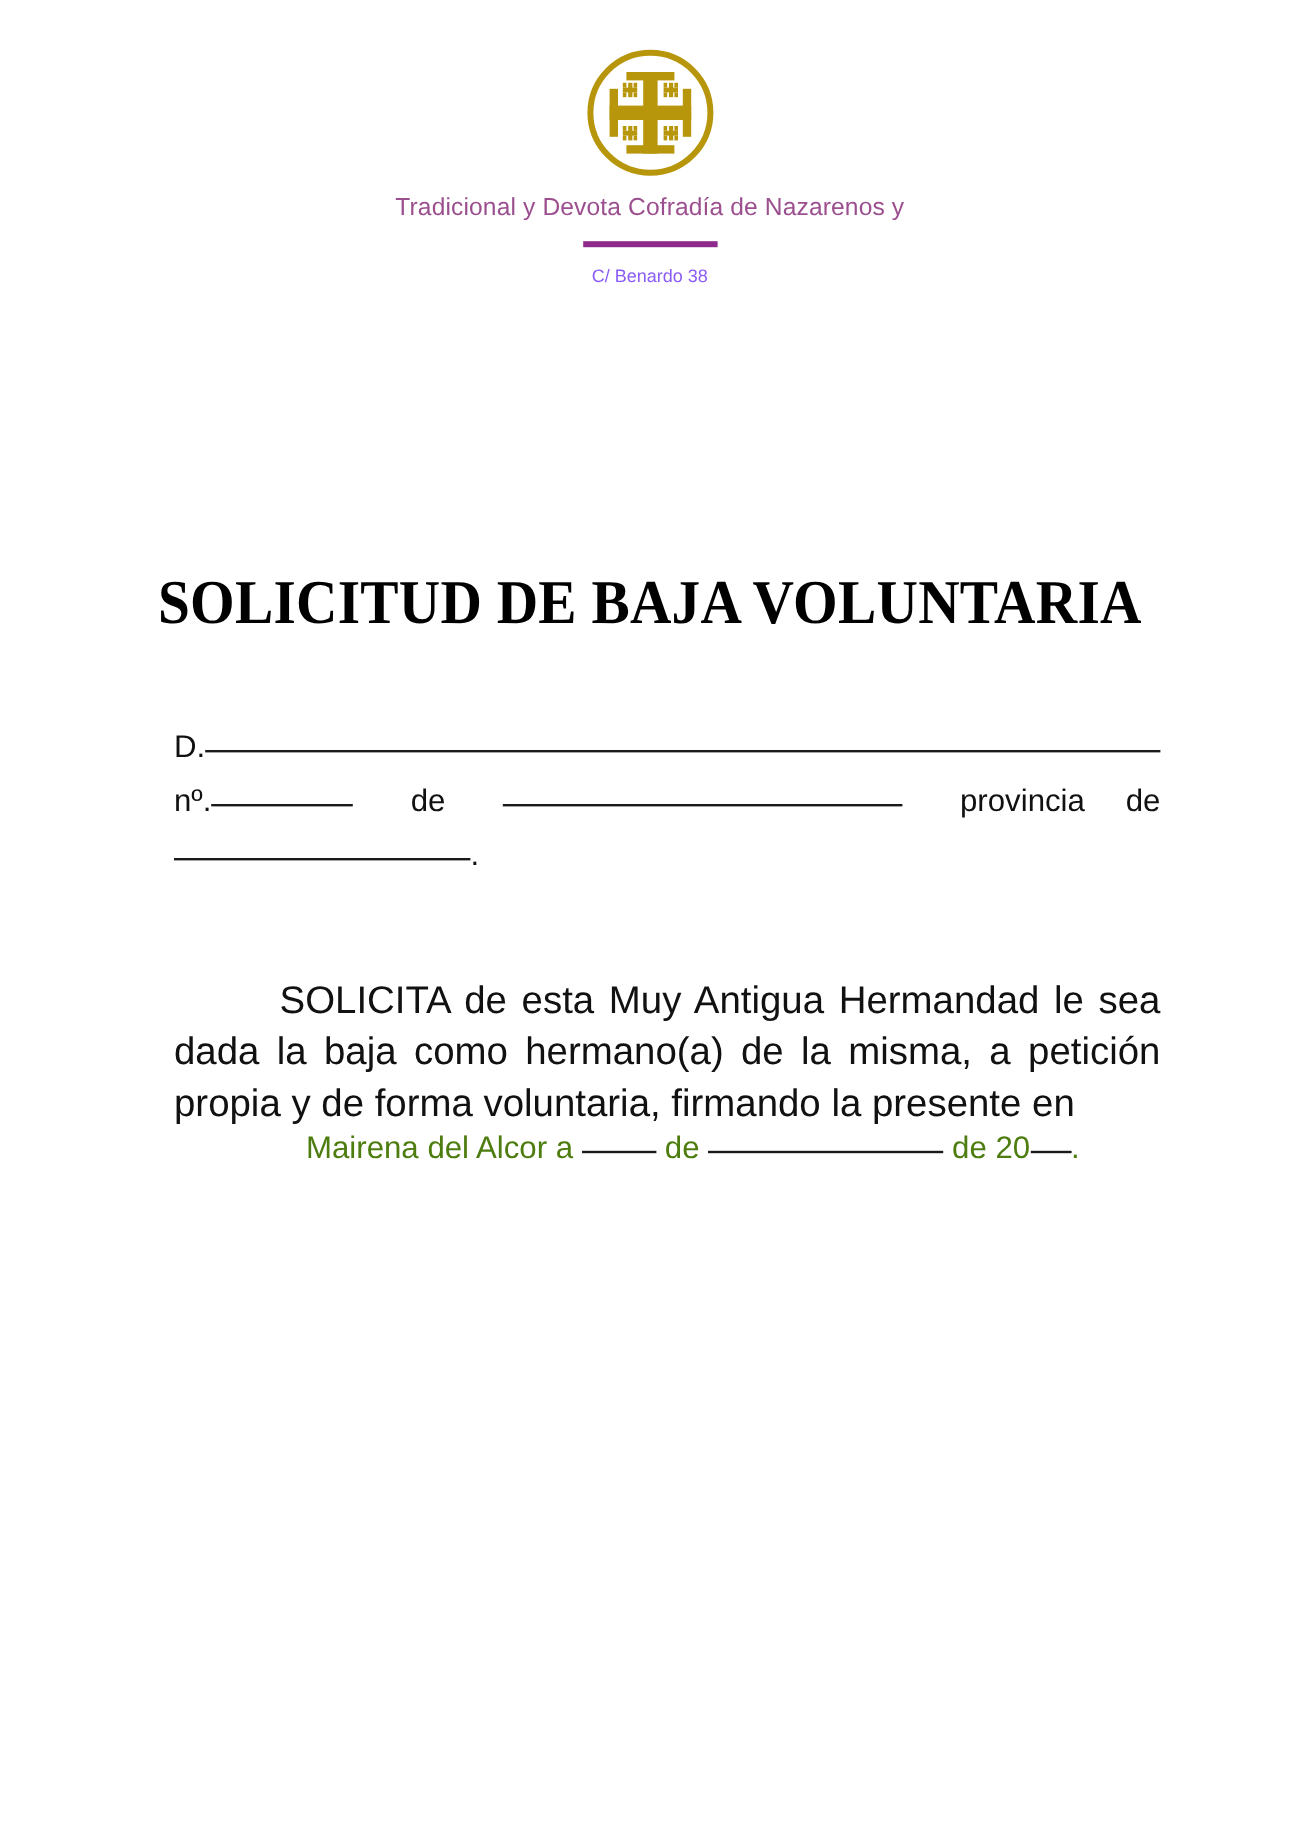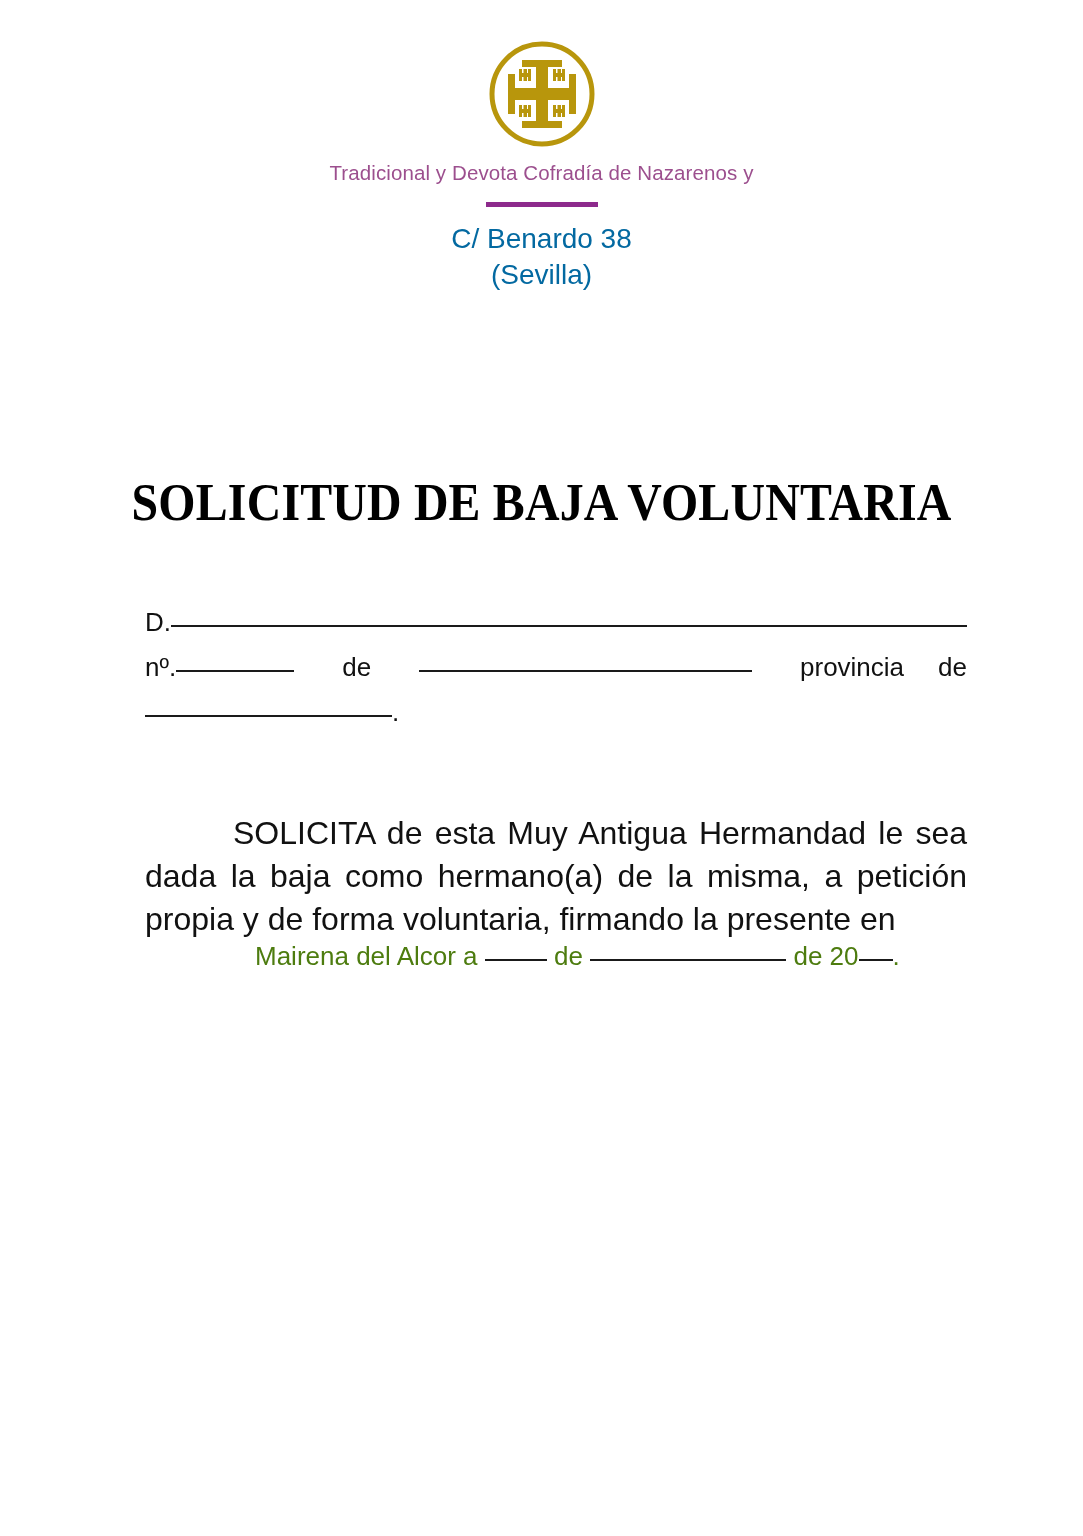--- a/index.html
+++ b/index.html
@@ -51,22 +51,22 @@
     text-align: center;
   }
   .rule {
     display: inline-block;
     width: 112px;
     height: 5px;
     background: #8d2a8c;
     vertical-align: middle;
   }
   .org-addr {
-    font-size: 28px;
-    color: #0369a1;
+    font-size: 15px;
+    color: #8b5cf6;
     line-height: 1.3;
   }
 
   
   .doc-title {
     position: absolute;
     left: 0;
     top: 473px;
     width: 1083px;
     text-align: center;
@@ -218,21 +218,20 @@
 
     <div class="org-sub">Tradicional y Devota Cofradía de Nazarenos y</div>
 
 
     <div class="rule-wrap">
       <span class="rule"></span>
     </div>
 
     <div class="org-addr">
       <div>C/ Benardo 38</div>
-      <div>(Sevilla)</div>
     </div>
   </div>
 
   <div class="doc-title">SOLICITUD DE BAJA VOLUNTARIA</div>
 
   <div class="body-block">
 
     <div class="fline">
       <span class="txt">D.</span>
       <span class="blank-grow"></span>

